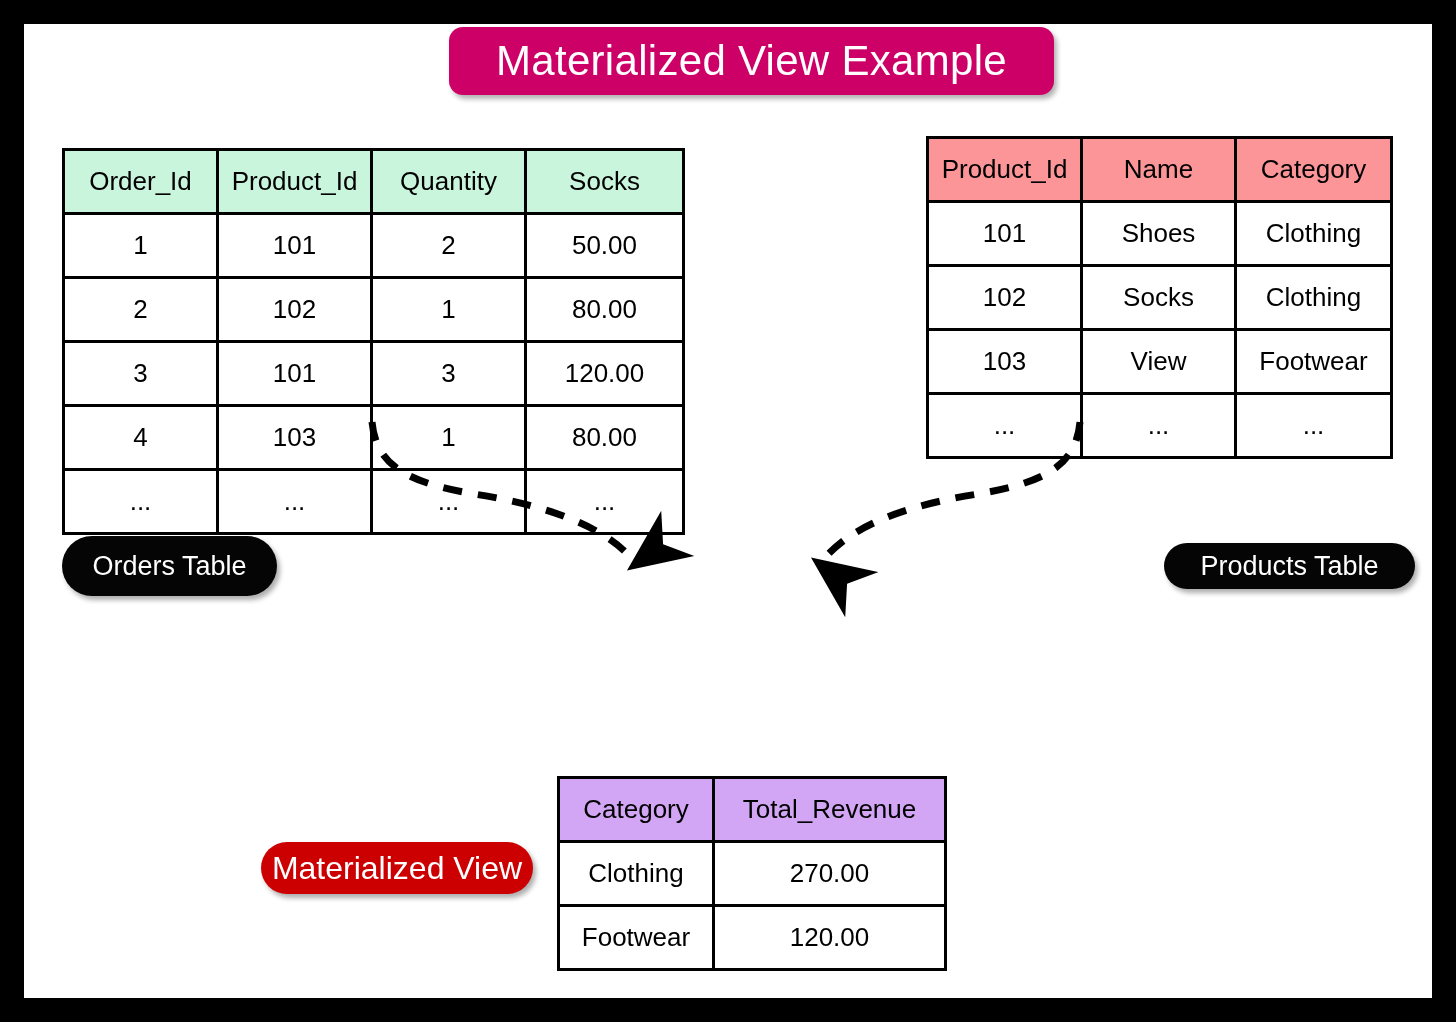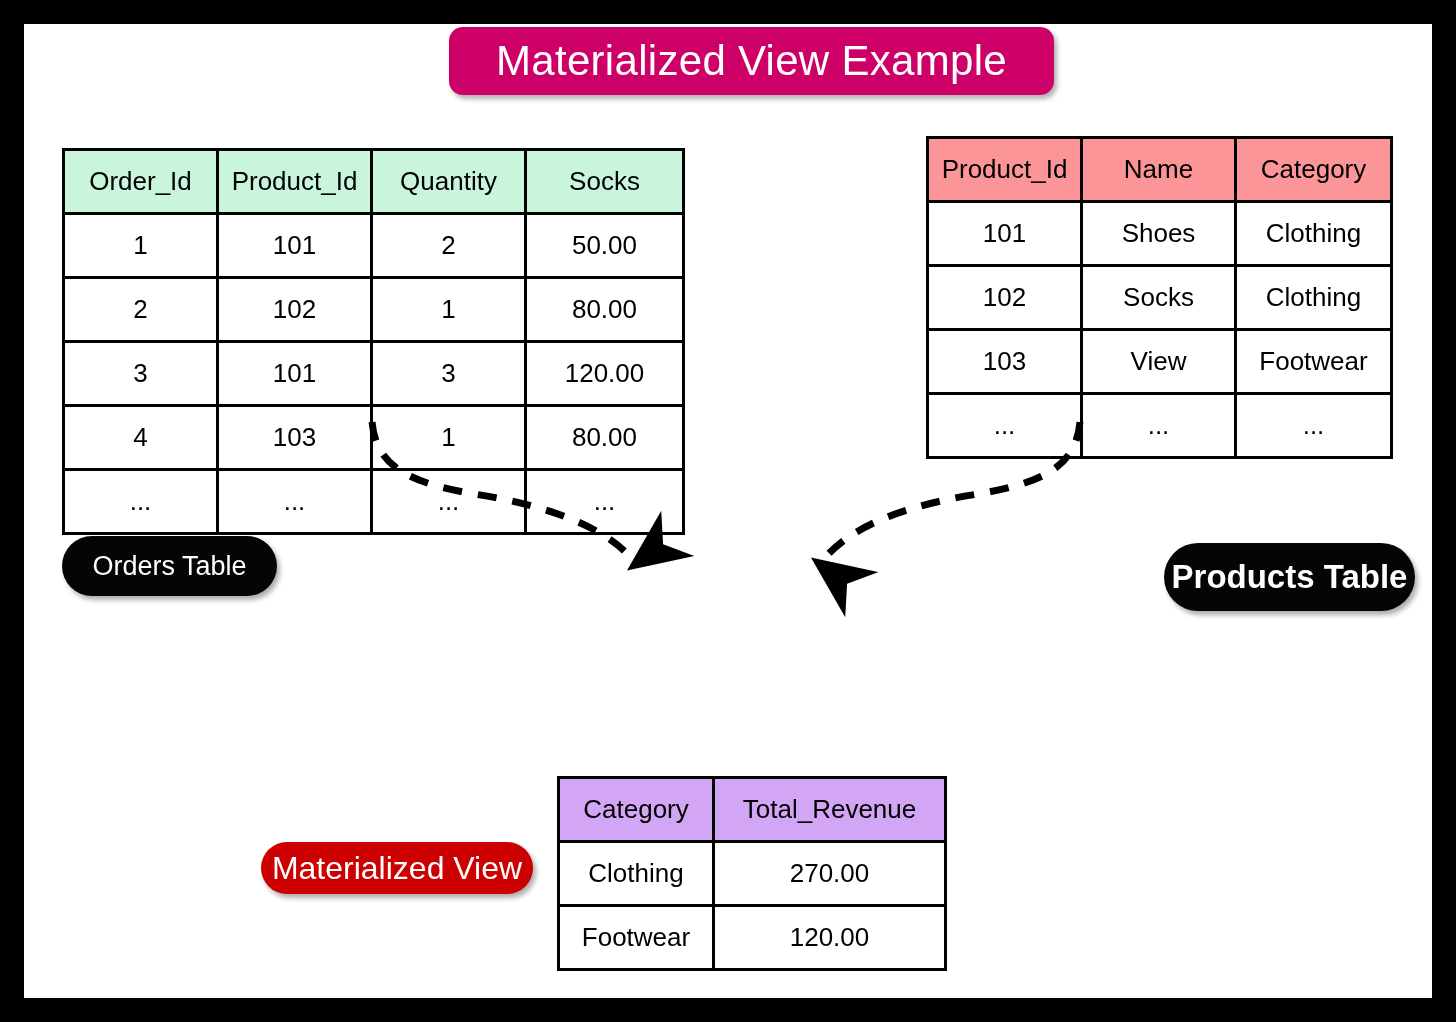--- a/index.html
+++ b/index.html
@@ -93,21 +93,21 @@
     justify-content: center;
     border-radius: 999px;
     color: #ffffff;
     white-space: nowrap;
     box-shadow: 3px 4px 5px rgba(0,0,0,0.32);
   }
   .pill.dark { background: #050505; }
   .pill.red  { background: #CC0000; }
 
   #orders-label   { left: 38px;  top: 512px; width: 215px; height: 60px; font-size: 27px; }
-  #products-label { left: 1140px;top: 519px; width: 251px; height: 68px; font-size: 33px; font-weight: bold; }
+  #products-label { left: 1140px;top: 519px; width: 251px; height: 46px; font-size: 27px; }
   #mv-node        { left: 491px; top: 662px; width: 470px; height: 54px; font-size: 31px; }
   #mv-label       { left: 237px; top: 818px; width: 272px; height: 52px; font-size: 32px; }
 
   
   #arrows {
     position: absolute;
     left: 0; top: 0;
     width: 1408px; height: 974px;
     pointer-events: none;
   }

